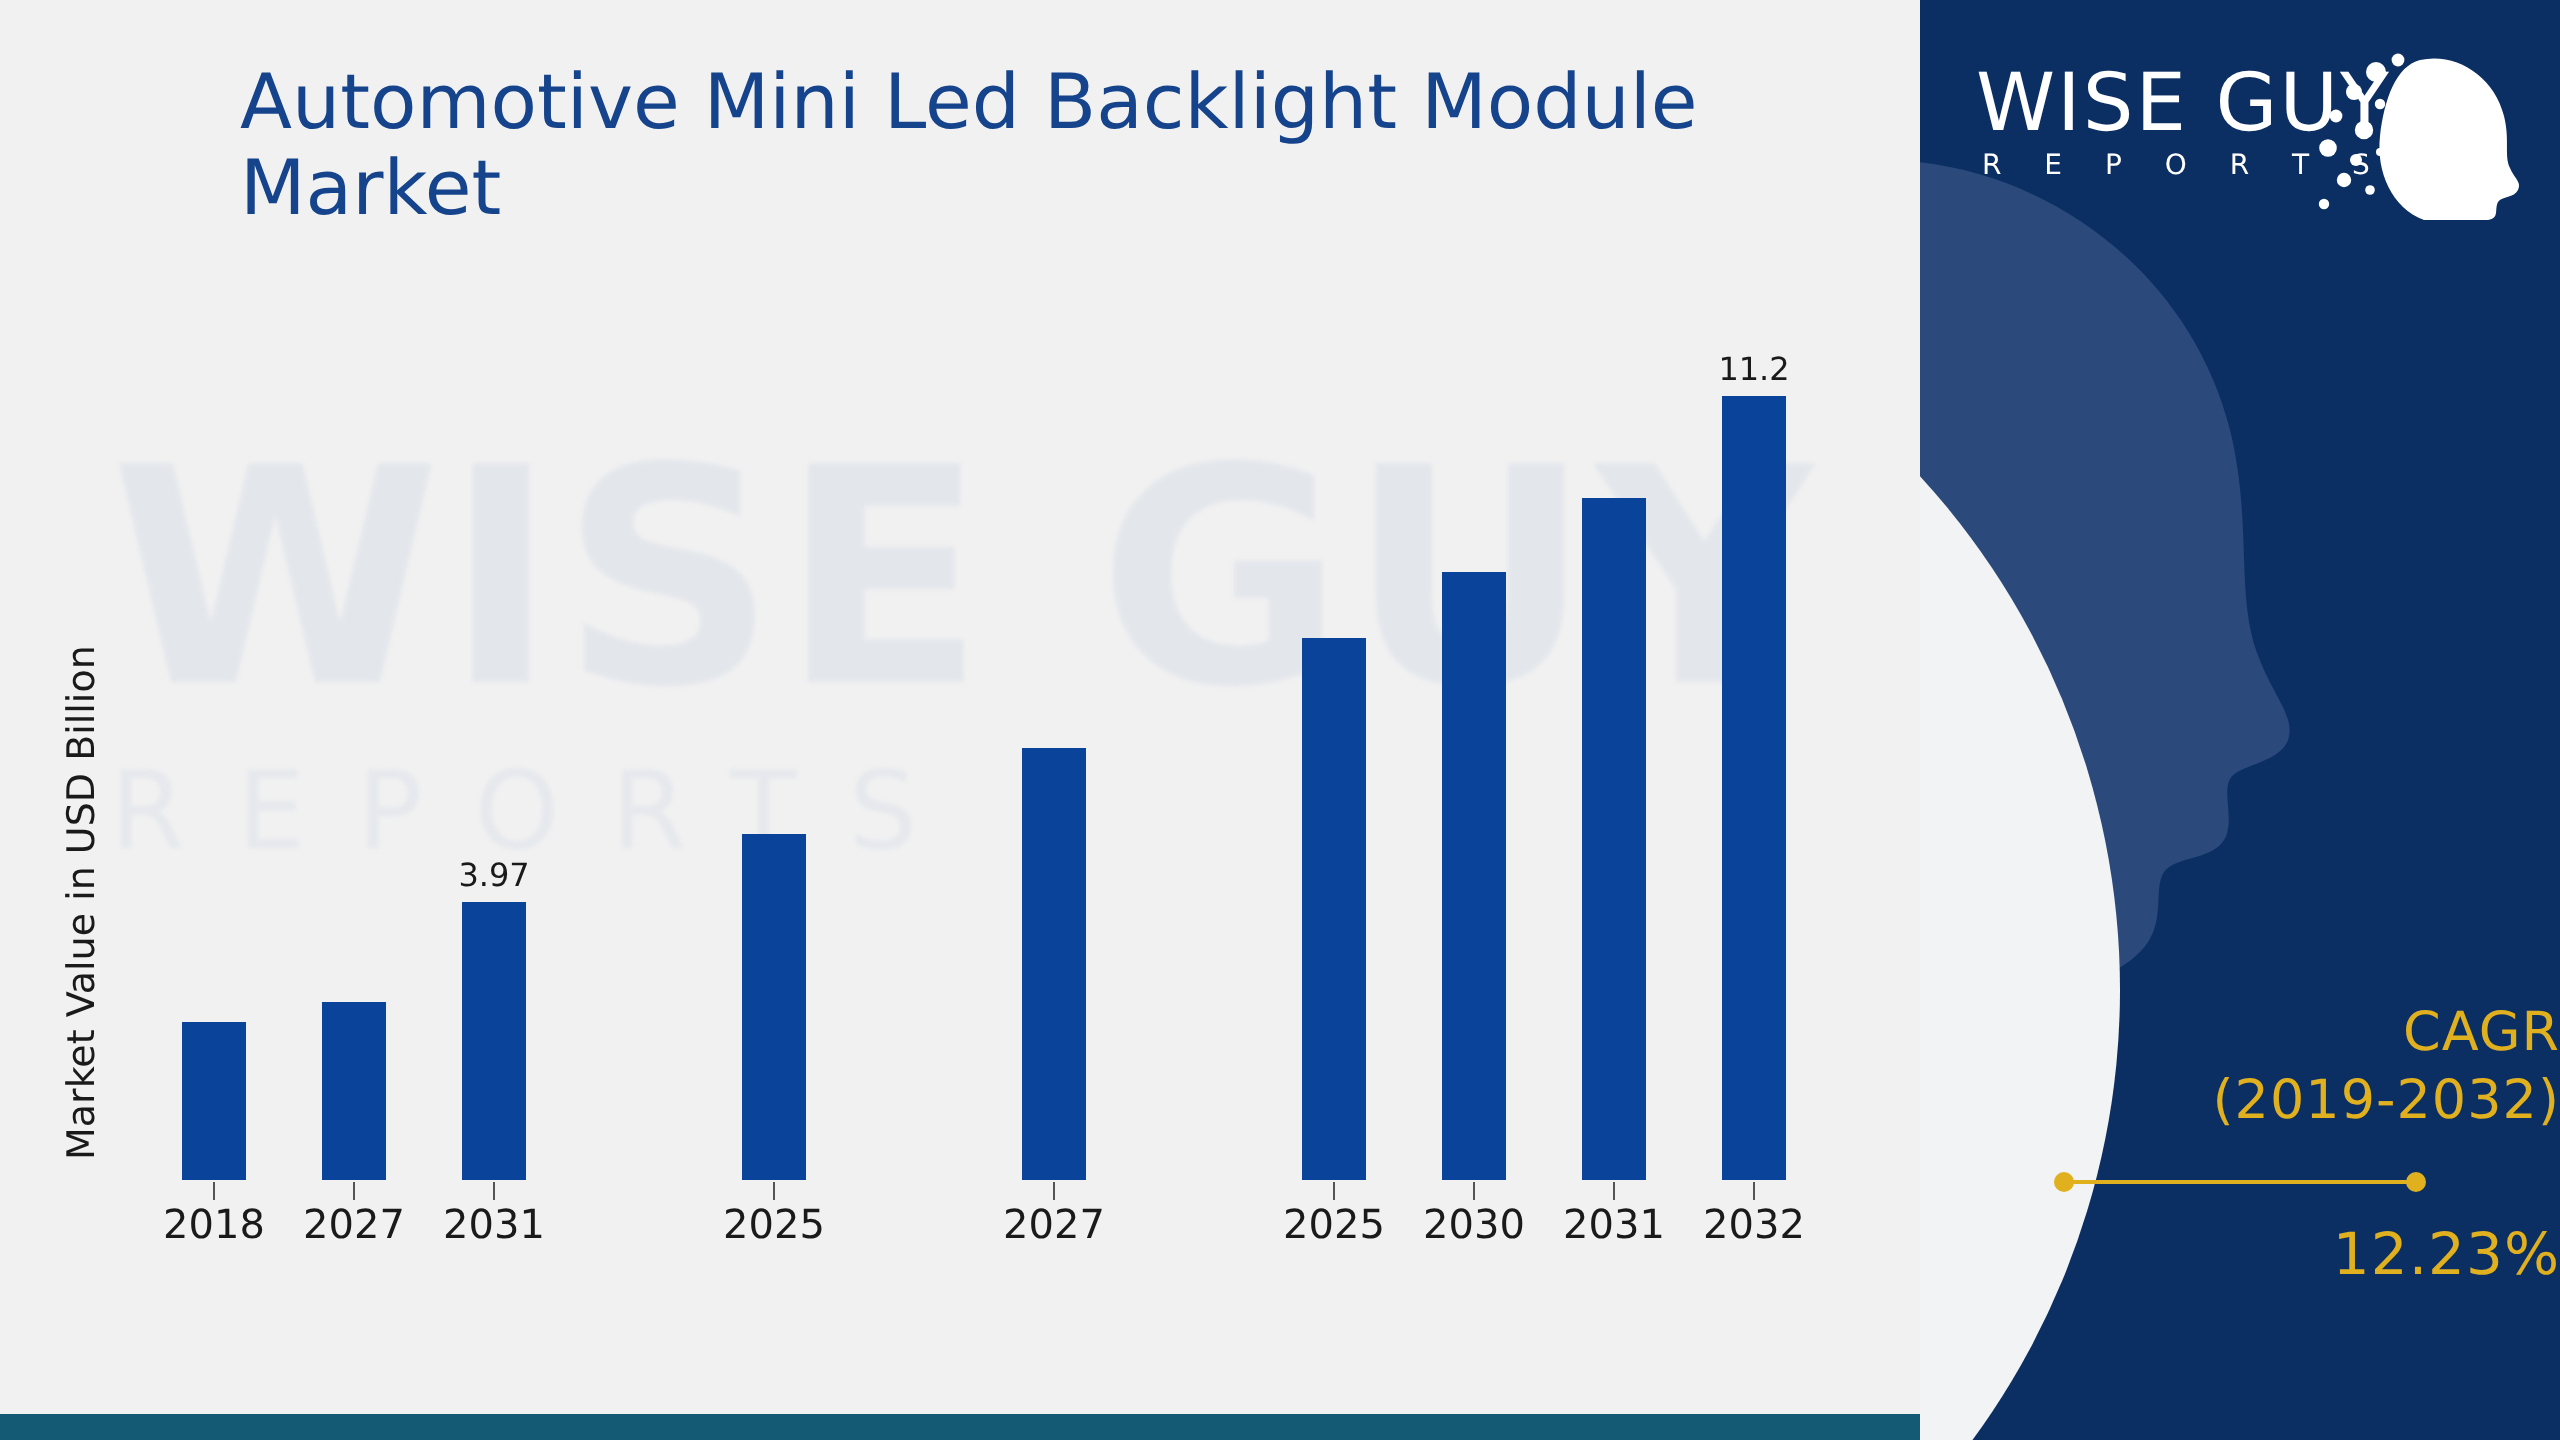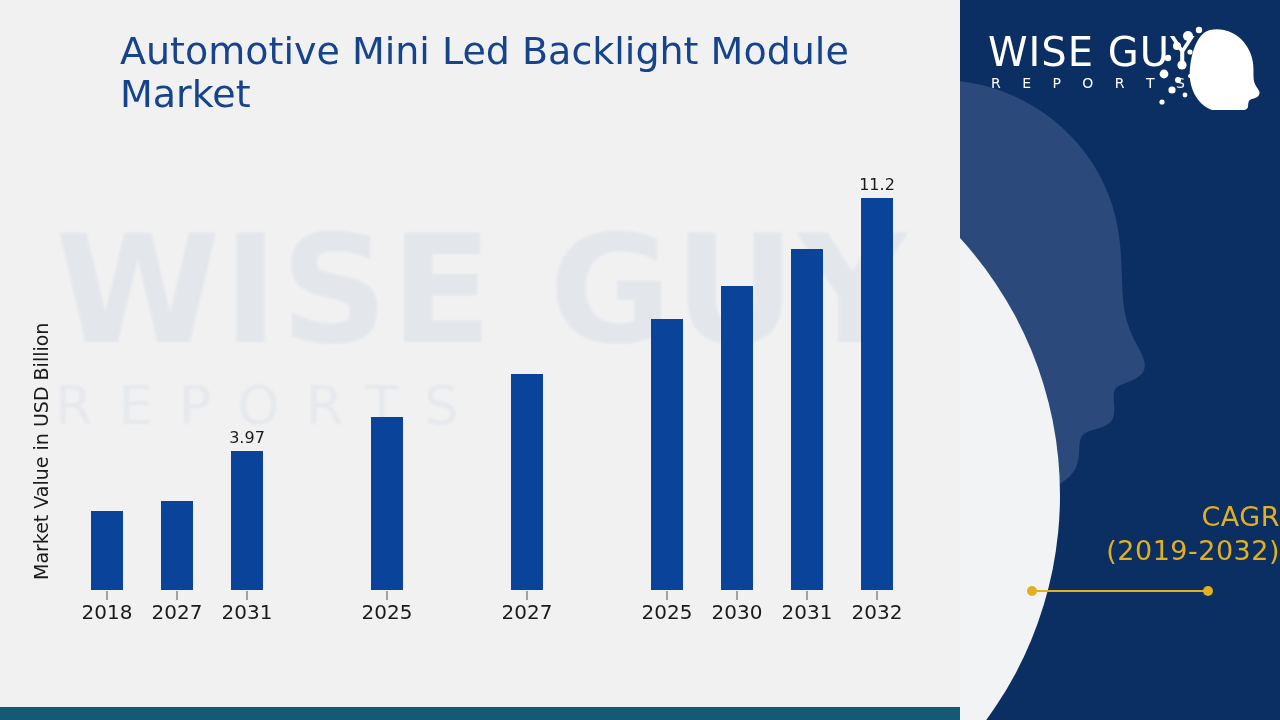--- a/index.html
+++ b/index.html
@@ -271,15 +271,16 @@
     </div>
 
     <div class="cagr-block">
       <div class="cagr-title">CAGR</div>
       <div class="cagr-title">(2019-2032)</div>
       <div class="cagr-rule">
         <span class="dot l"></span>
         <span class="line"></span>
         <span class="dot r"></span>
       </div>
+      <div class="cagr-value">12.23%</div>
     </div>
   </div>
 </div>
 
 </body></html>

